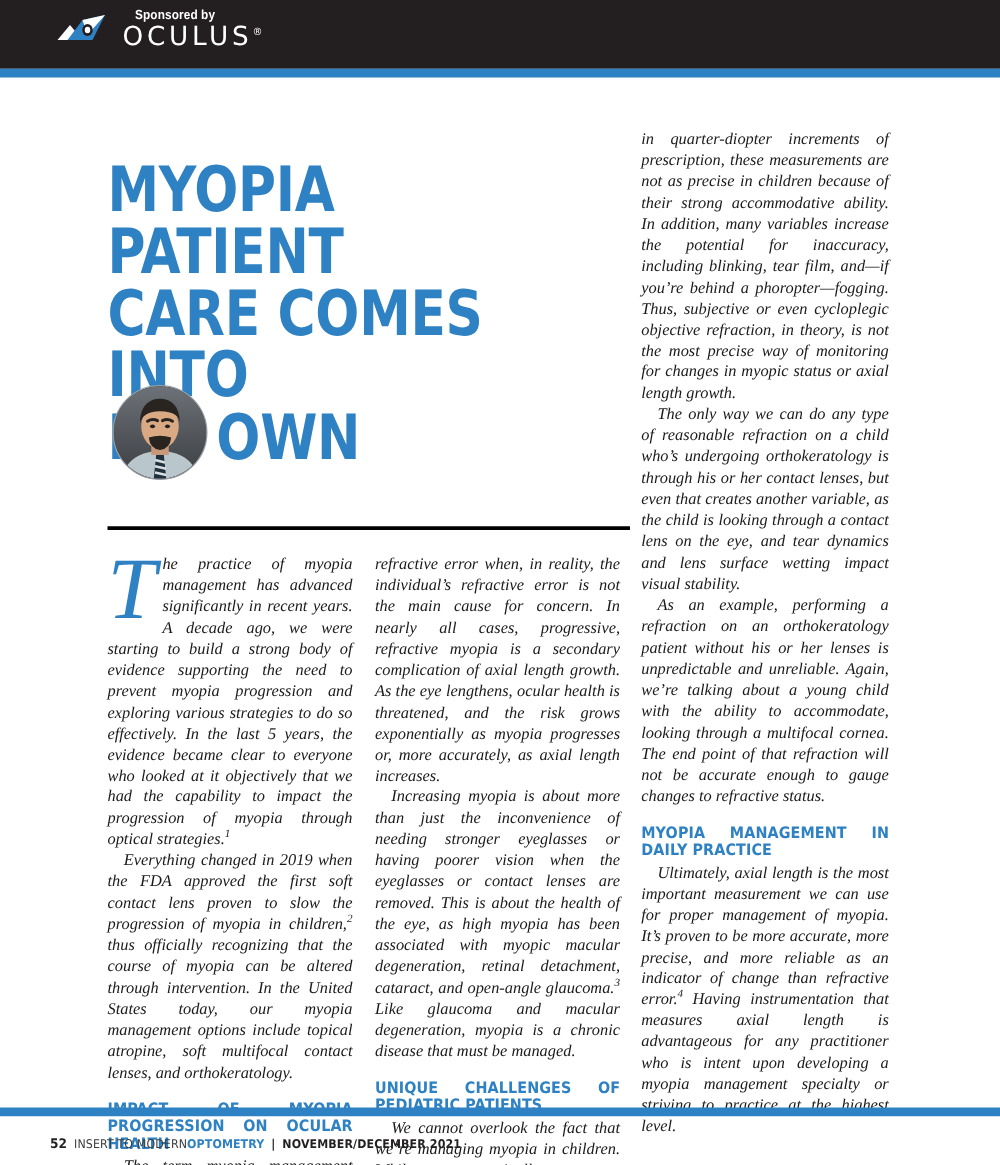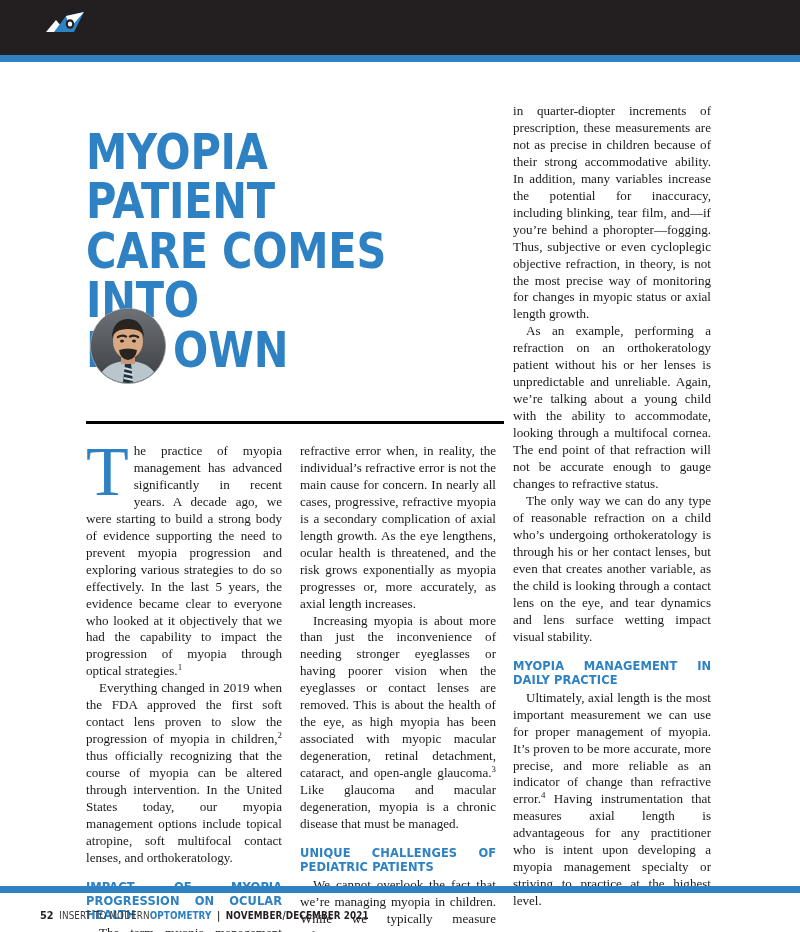--- a/index.html
+++ b/index.html
@@ -145,21 +145,21 @@
   
   .col {
     position: absolute;
     font-family: "Liberation Serif", serif;
     font-size: 13.1px;
     line-height: 1.295;
     color: #1a1a1a;
     text-align: justify;
     hyphens: none;
   }
-  .col p { margin: 0; text-indent: 13px; }
+  .col p { margin: 0; text-indent: 13px; font-style: italic; }
   .col p.first { text-indent: 0; }
   .col-1 { left: 86px; top: 443px; width: 196px; }
   .col-2 { left: 300px; top: 443px; width: 196px; }
   .col-3 { left: 513px; top: 103px; width: 198px; }
 
   .dropcap {
     float: left;
     font-family: "Liberation Serif", serif;
     font-size: 70px;
     line-height: 0.76;
@@ -217,20 +217,26 @@
 <div class="sponsor-band">
   <div class="sponsor-band-inner">
     <span class="oculus-mark">
       <svg width="48" height="34" viewBox="0 0 48 34">
         <polygon points="2,26 22,26 12,14" fill="#ffffff"></polygon>
         <polygon points="10,26 30,26 40,6 22,10" fill="#2e81c2"></polygon>
         <path d="M22,10 L40,6 L26,22 Z" fill="#ffffff"></path>
         <ellipse cx="26" cy="18" rx="4.2" ry="4.8" fill="#231f20"></ellipse>
         <ellipse cx="26" cy="18" rx="2.2" ry="2.6" fill="#ffffff"></ellipse>
       </svg>
+    </span>
+    <span class="sponsor-text-stack">
+      <span class="sponsored-by">Sponsored by</span>
+      <span class="oculus-word">
+        <span>OCULUS</span><sup>®</sup>
+      </span>
     </span>
   </div>
 </div>
 <div class="blue-rule-top"></div>
 
 <h1 class="headline">MYOPIA PATIENT
 CARE COMES INTO
 ITS OWN</h1>
 
 <div class="deck-block">
@@ -289,22 +295,22 @@
   <p class="first">refractive error when, in reality, the individual’s refractive error is not the main cause for concern. In nearly all cases, progressive, refractive myopia is a secondary complication of axial length growth. As the eye lengthens, ocular health is threatened, and the risk grows exponentially as myopia progresses or, more accurately, as axial length increases.</p>
   <p>
     <span>Increasing myopia is about more than just the inconvenience of needing stronger eyeglasses or having poorer vision when the eyeglasses or contact lenses are removed. This is about the health of the eye, as high myopia has been associated with myopic macular degeneration, retinal detachment, cataract, and open-angle glaucoma.</span><sup class="ref">3</sup><span> Like glaucoma and macular degeneration, myopia is a chronic disease that must be managed.</span>
   </p>
   <h2 class="sec">UNIQUE CHALLENGES OF PEDIATRIC PATIENTS</h2>
   <p>We cannot overlook the fact that we’re managing myopia in children. While we typically measure refraction</p>
 </div>
 
 <div class="col col-3">
   <p class="first">in quarter-diopter increments of prescription, these measurements are not as precise in children because of their strong accommodative ability. In addition, many variables increase the potential for inaccuracy, including blinking, tear film, and—if you’re behind a phoropter—fogging. Thus, subjective or even cycloplegic objective refraction, in theory, is not the most precise way of monitoring for changes in myopic status or axial length growth.</p>
+  <p>The only way we can do any type of reasonable refraction on a child who’s undergoing orthokeratology is through his or her contact lenses, but even that creates another variable, as the child is looking through a contact lens on the eye, and tear dynamics and lens surface wetting impact visual stability.</p>
   <p>As an example, performing a refraction on an orthokeratology patient without his or her lenses is unpredictable and unreliable. Again, we’re talking about a young child with the ability to accommodate, looking through a multifocal cornea. The end point of that refraction will not be accurate enough to gauge changes to refractive status.</p>
-  <p>The only way we can do any type of reasonable refraction on a child who’s undergoing orthokeratology is through his or her contact lenses, but even that creates another variable, as the child is looking through a contact lens on the eye, and tear dynamics and lens surface wetting impact visual stability.</p>
   <h2 class="sec">MYOPIA MANAGEMENT IN DAILY PRACTICE</h2>
   <p>
     <span>Ultimately, axial length is the most important measurement we can use for proper management of myopia. It’s proven to be more accurate, more precise, and more reliable as an indicator of change than refractive error.</span><sup class="ref">4</sup><span> Having instrumentation that measures axial length is advantageous for any practitioner who is intent upon developing a myopia management specialty or striving to practice at the highest level.</span>
   </p>
 </div>
 
 <div class="footer-rule"></div>
 <div class="footer">
   <span class="pagenum">52</span>
   <span class="insert"><span class="brand-modern">INSERT TO MODERN</span><span class="brand-opt">OPTOMETRY</span></span>

